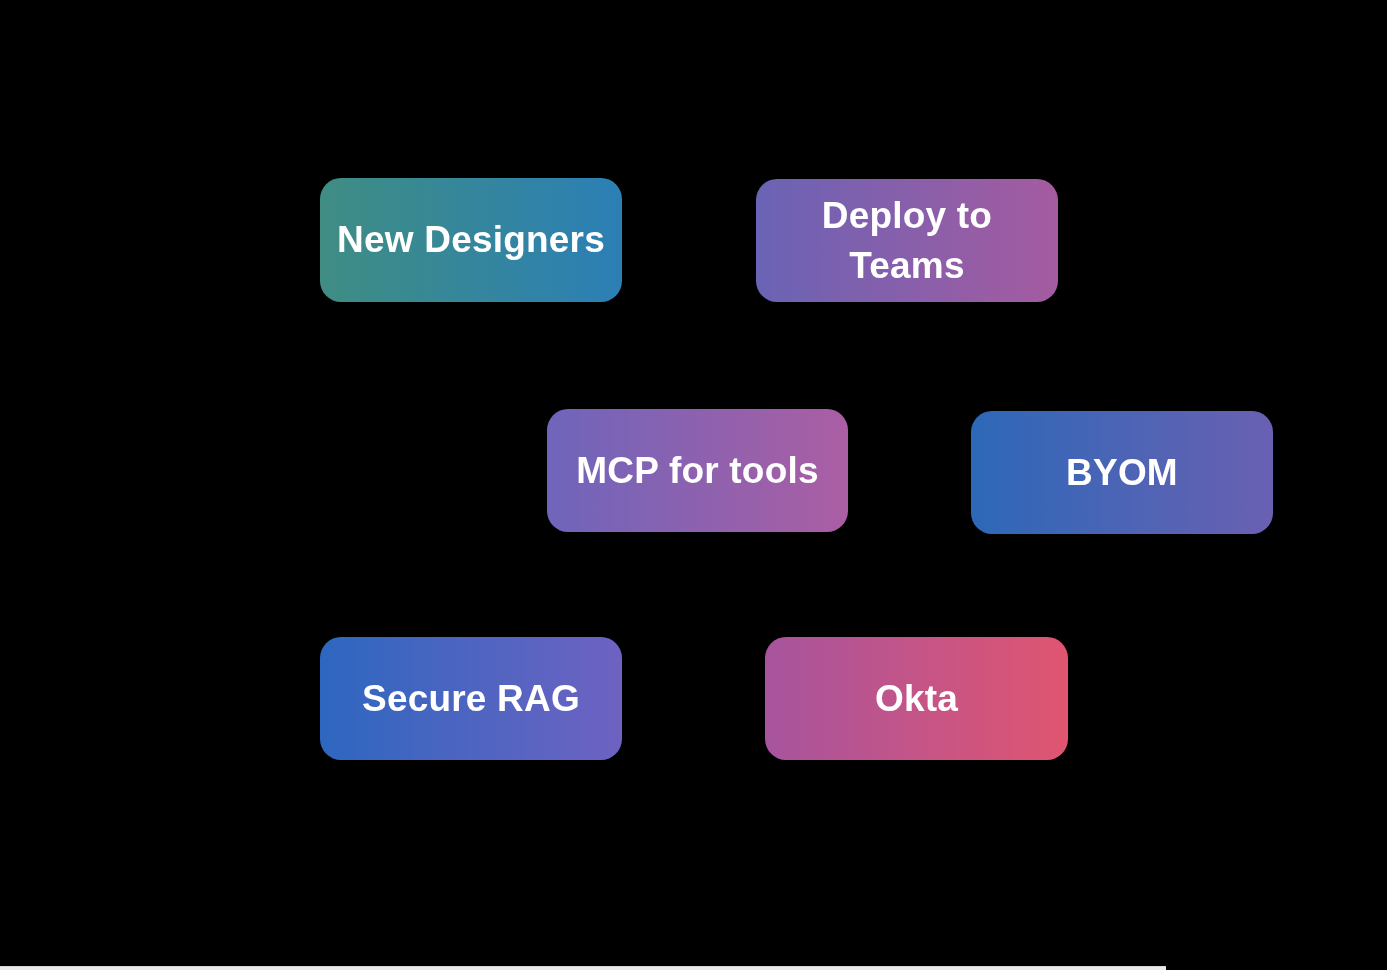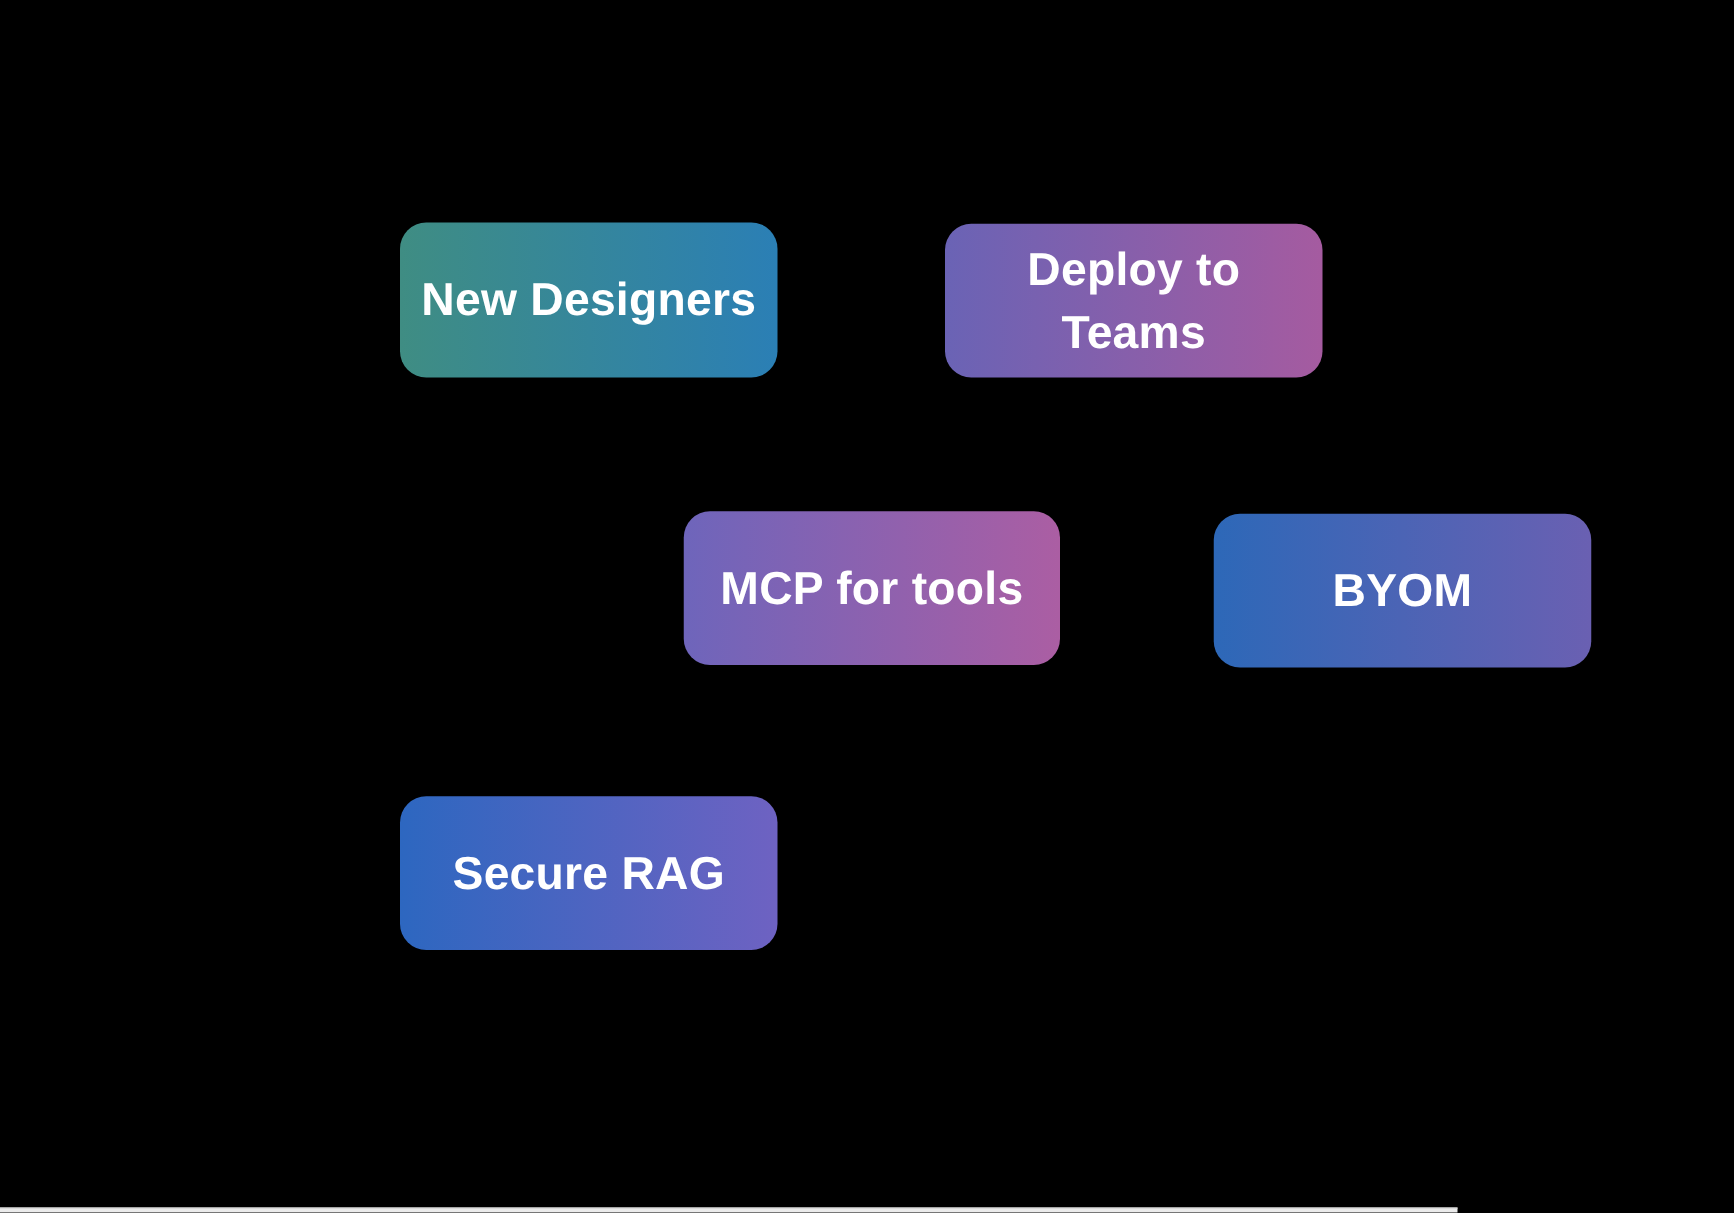--- a/index.html
+++ b/index.html
@@ -64,16 +64,19 @@
   </div>
 
   <div class="card" style="left: 971px; top: 411px; width: 302px; height: 123px; background: linear-gradient(90deg, rgb(45, 104, 184), rgb(106, 96, 178));">
     <span class="card-label" style="color: rgb(255, 255, 255);">BYOM</span>
   </div>
 
   <div class="card" style="left: 320px; top: 637px; width: 302px; height: 123px; background: linear-gradient(90deg, rgb(45, 103, 192), rgb(110, 98, 194)); justify-content: center;">
     <span class="card-label" style="color: rgb(255, 255, 255);">Secure RAG</span>
   </div>
 
+  <div class="card" style="left: 765px; top: 637px; width: 303px; height: 123px; background: linear-gradient(90deg, rgb(167, 84, 158), rgb(224, 85, 112));">
+    <span class="card-label" style="color: rgb(255, 255, 255);">Okta</span>
+  </div>
 
   <div class="bottom-strip" style="background: rgb(235, 235, 235);"></div>
 
 </div>
 
 </body></html>

